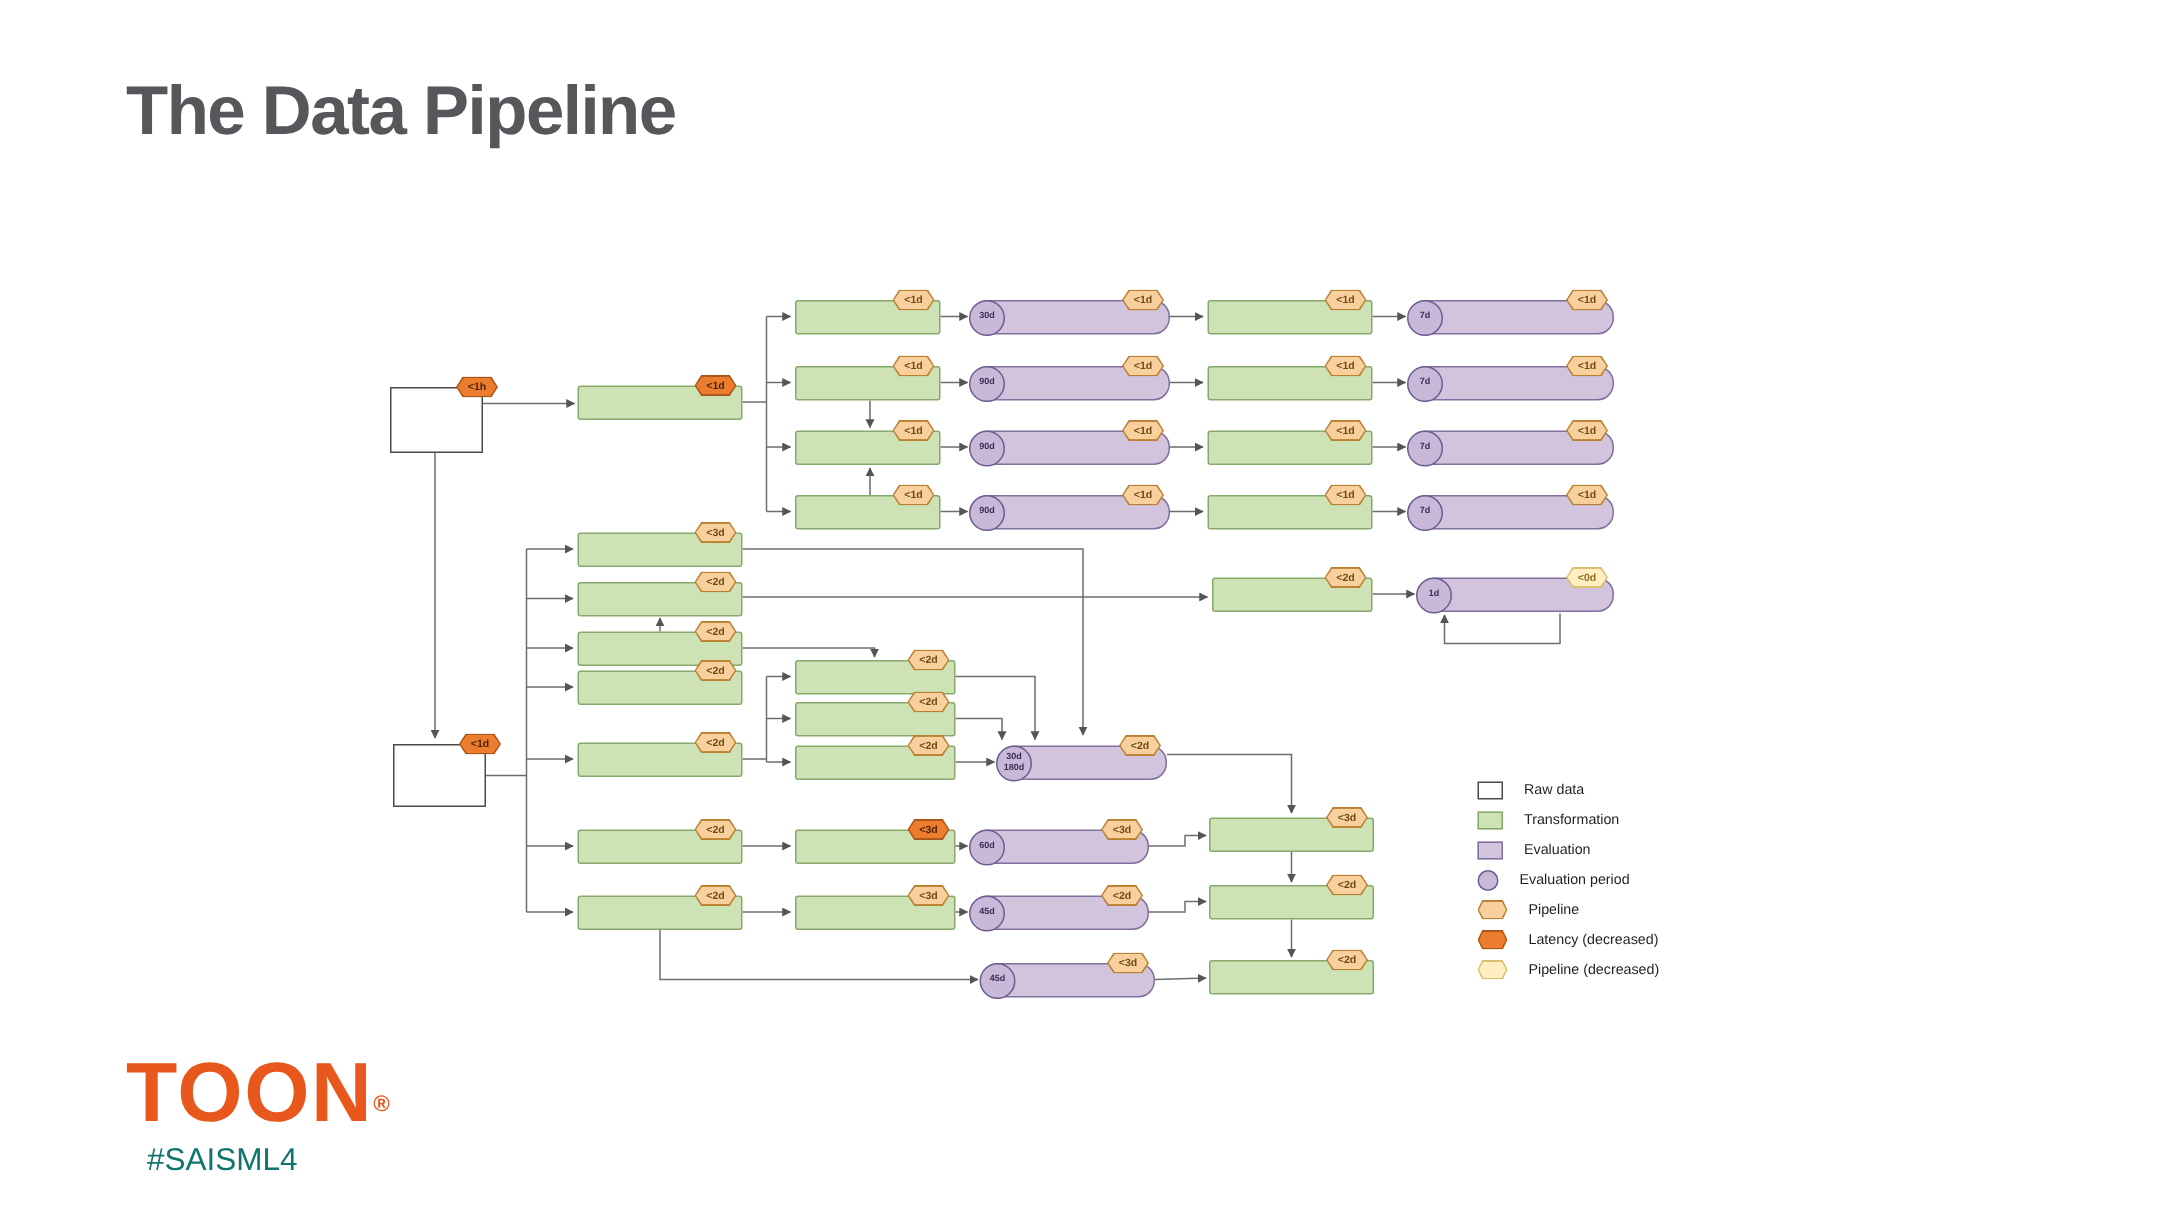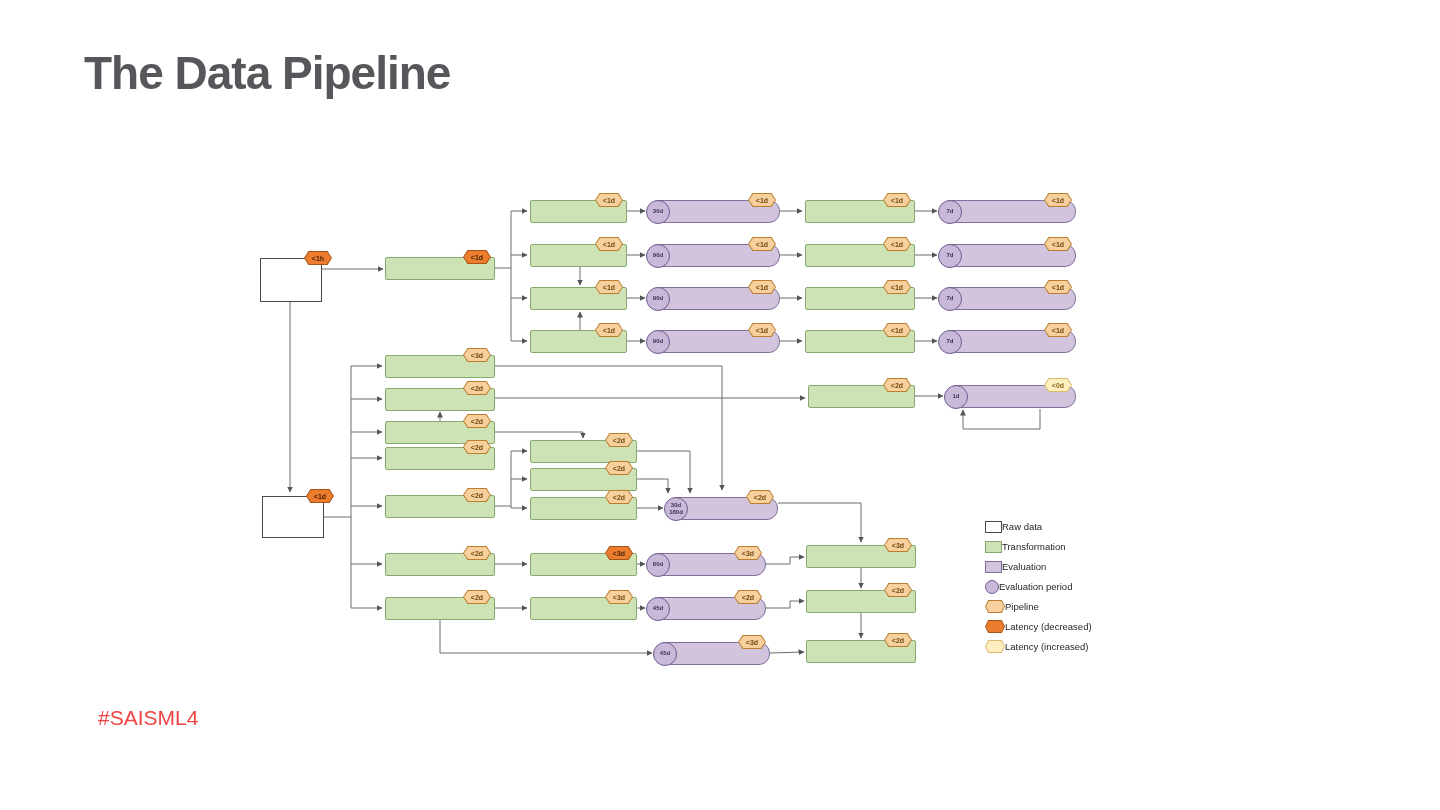--- a/index.html
+++ b/index.html
@@ -45,21 +45,21 @@
   }
   .hex.lat { background:#b97f2f; }  .hex.lat .hex-in { background:#f7d09e; color:#6f4a12; }
   .hex.inc { background:#a85417; }  .hex.inc .hex-in { background:#ec7d2f; color:#4a2404; }
   .hex.dec { background:#d9bc6a; }  .hex.dec .hex-in { background:#ffeec0; color:#8a6b20; }
 
   
   #legend {
     position:absolute; left:985px; top:520px; z-index:5;
     display:flex; flex-direction:column; gap:7px;
   }
-  .legend-row { display:flex; align-items:center; gap:0; height:13px; }
+  .legend-row { display:flex; align-items:center; gap:14px; height:13px; }
   .legend-label { font-size:9.5px; color:#1f1f1f; white-space:nowrap; }
   .sw { width:17px; height:12px; border:1px solid #555; display:inline-block; flex:0 0 auto; }
   .sw-raw        { background:#ffffff; border-color:#4a4a4a; }
   .sw-transform  { background:#cde3b5; border-color:#87a96c; }
   .sw-eval       { background:#d2c4dd; border-color:#80709d; }
   .sw-period     { width:14px; height:14px; border-radius:50%; background:#c8b9d9; border-color:#6e5b90; }
   .sw-hexwrap {
     width:20px; height:13px; border:none;
     clip-path:polygon(16% 0,84% 0,100% 50%,84% 100%,16% 100%,0 50%);
     display:flex; align-items:center; justify-content:center;
@@ -75,21 +75,21 @@
 
   
   .brand { position:absolute; left:84px; top:700px; z-index:5; }
   .brand-logo {
     font-size:56px; font-weight:800; color:#e8581c;
     letter-spacing:1px; line-height:1;
   }
   .brand-reg { font-size:15px; color:#e8581c; vertical-align:super; font-weight:bold; }
   .brand-hashtag {
     margin-top:6px; margin-left:14px;
-    font-size:21px; color:#ef4444;
+    font-size:21px; color:#0f766e;
   }
 </style>
 </head>
 <body>
 
 <h1 class="title">The Data Pipeline</h1>
 
 <svg id="edge-layer" xmlns="http://www.w3.org/2000/svg" width="1440" height="810">
   <defs>
     <marker id="arw" markerWidth="7" markerHeight="7" refX="5.5" refY="3" orient="auto">
@@ -464,20 +464,23 @@
       <div class="legend-row">
         <span class="sw sw-hexwrap sw-latency-inc">
           <span class="sw-hex-in"></span>
         </span>
         <span class="legend-label">Latency (decreased)</span>
       </div>
       <div class="legend-row">
         <span class="sw sw-hexwrap sw-latency-dec">
           <span class="sw-hex-in"></span>
         </span>
-        <span class="legend-label">Latency (increased)</span>
+        <span class="legend-label">Pipeline (decreased)</span>
       </div>
     </div>
 </div>
 
 <div class="brand">
+  <div>
+    <span class="brand-logo">TOON</span><span class="brand-reg">®</span>
+  </div>
   <div class="brand-hashtag">#SAISML4</div>
 </div>
 
 </body></html>

